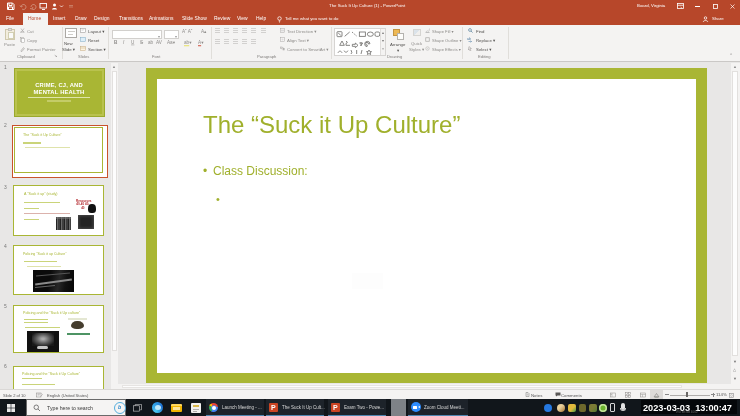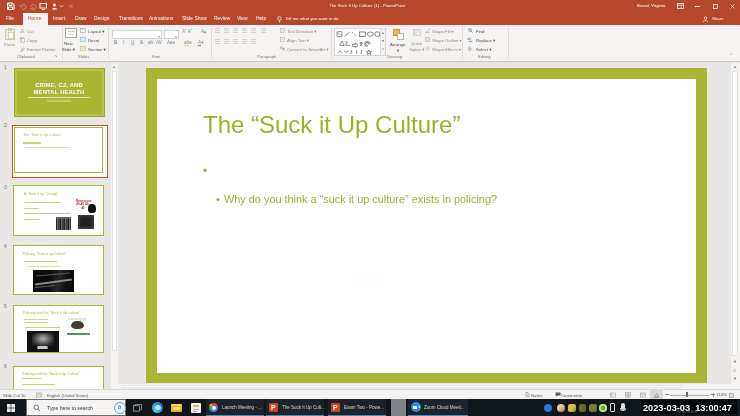--- a/index.html
+++ b/index.html
@@ -316,22 +316,22 @@
   <div class="a" style="left:111px;top:0;width:7px;height:326px;background:#f4f3f2;">
     <div class="a" style="left:1px;top:2px;width:5px;height:3px;color:#8a8a8a;font-size:4px;line-height:3px;">▲</div>
     <div class="a" style="left:1px;top:8px;width:5px;height:280px;background:#fdfdfd;border:1px solid #e2e0de;"></div>
   </div>
 
   <div class="a" style="left:146px;top:5px;width:561px;height:315px;background:#a9b634;">
     <div class="a" style="left:11px;top:11px;width:539px;height:294px;background:#fff;">
       <div class="a" style="left:195px;top:194px;width:31px;height:16px;background:#fdfdfd;"></div>
       <div class="t" style="left:46px;top:32px;font-size:24px;color:#a0b02c;">The “Suck it Up Culture”</div>
       <div class="t" style="left:46px;top:85px;font-size:12px;color:#a0b02c;">•</div>
+      <div class="t" style="left:56px;top:85.2px;font-size:12px;color:#a0b02c;">Class Discussion:</div>
       <div class="t" style="left:59px;top:114px;font-size:11px;color:#a0b02c;">•</div>
-      <div class="t" style="left:67px;top:114px;font-size:10.9px;color:#a0b02c;">Why do you think  a “suck it up culture” exists in policing?</div>
     </div>
   </div>
 
   <div class="a" style="left:731px;top:0;width:9px;height:326px;background:#f4f3f2;">
     <div class="a" style="left:2px;top:2px;width:5px;height:3px;color:#8a8a8a;font-size:4px;line-height:3px;">▲</div>
     <div class="a" style="left:1px;top:8px;width:6px;height:285px;background:#fdfdfd;border:1px solid #e2e0de;"></div>
     <div class="a" style="left:2px;top:297px;width:5px;height:3px;color:#777;font-size:4px;line-height:3px;">▼</div>
     <div class="a" style="left:2px;top:305px;width:5px;height:3px;color:#777;font-size:4px;line-height:3px;">△</div>
     <div class="a" style="left:2px;top:314px;width:5px;height:3px;color:#777;font-size:4px;line-height:3px;">▼</div>
   </div>

